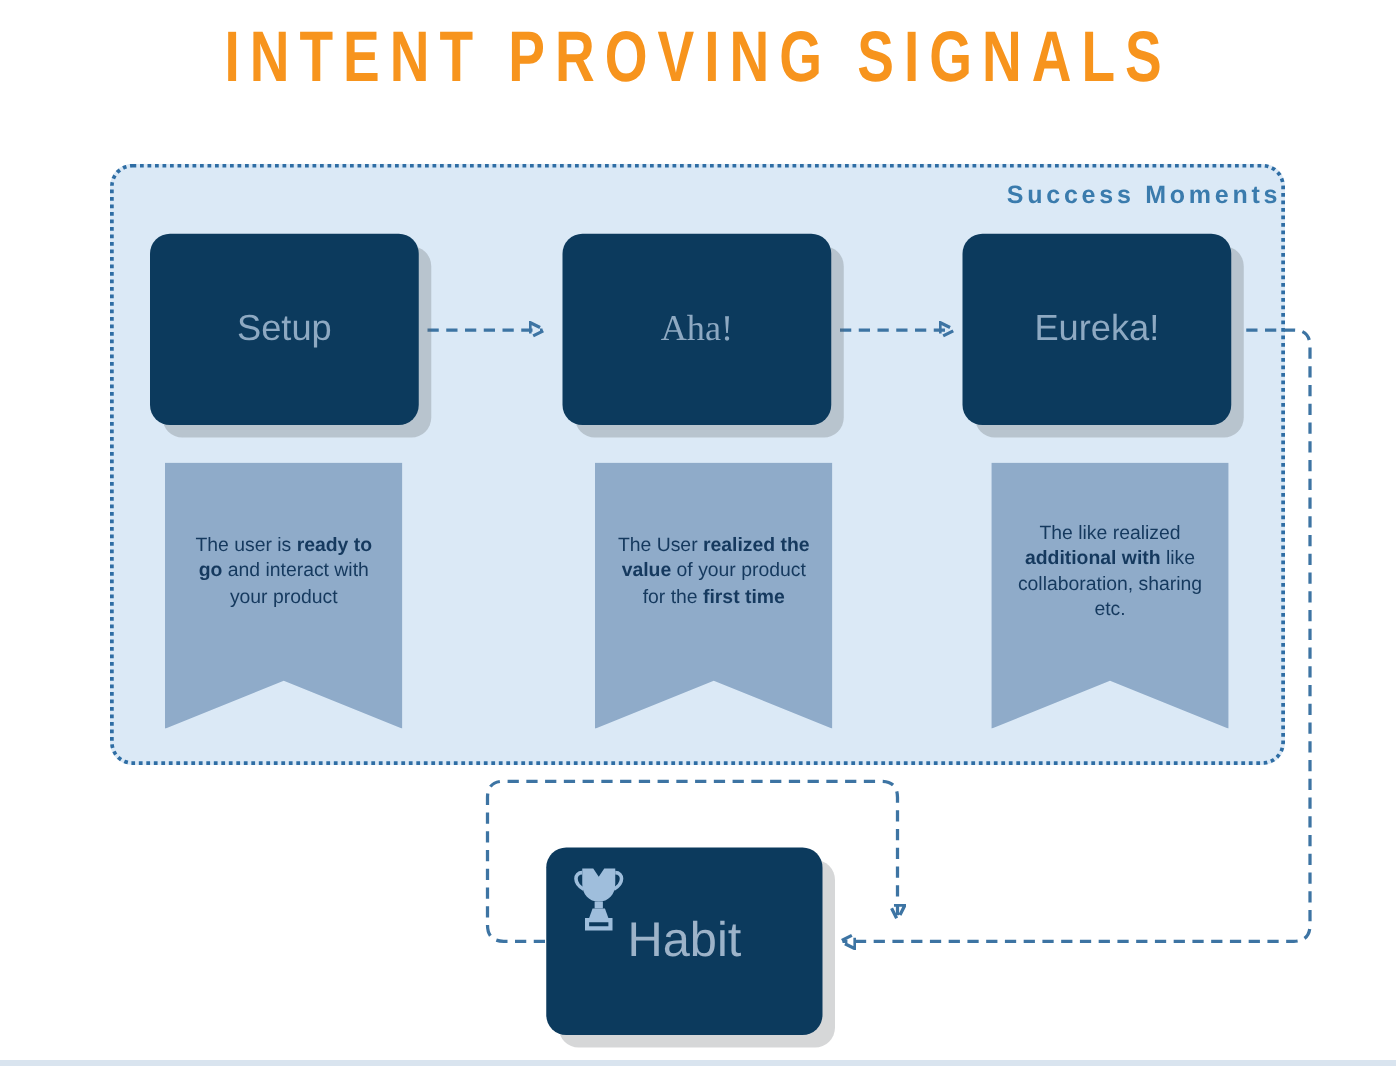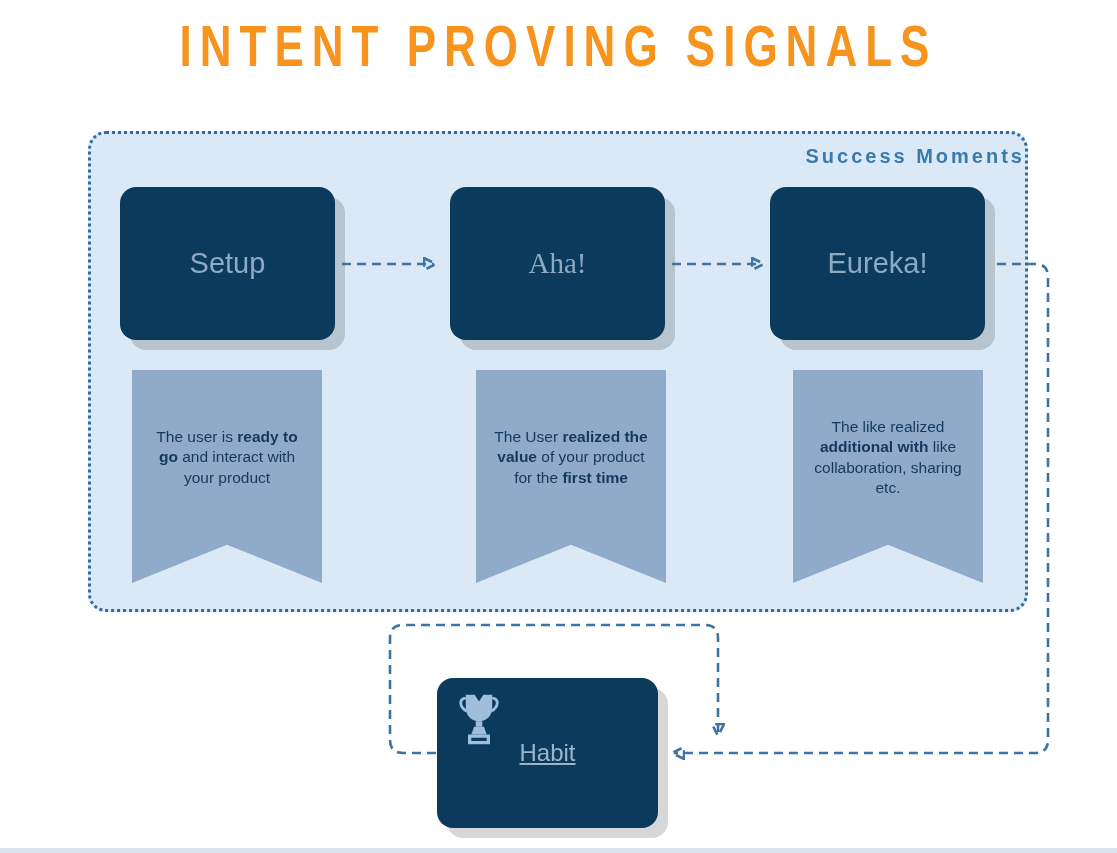--- a/index.html
+++ b/index.html
@@ -66,21 +66,21 @@
   }
   .ribbon-text b{font-weight:bold;}
   .habit-box{
     position:absolute;left:437px;top:678px;width:221px;height:150px;
     border-radius:16px;background:var(--navy);
     box-shadow:10px 10px 0 rgba(120,122,125,0.30);
   }
   .habit-label{
     position:absolute;left:0;top:0;width:100%;height:100%;
     display:flex;align-items:center;justify-content:center;
-    color:#9db3c9;font-size:24px;text-decoration:underline;
+    color:#9db3c9;font-size:39px;
   }
   .trophy{position:absolute;left:20px;top:14px;width:44px;height:54px;}
   .connector-layer{position:absolute;left:0;top:0;width:1117px;height:853px;pointer-events:none;}
   .connector-layer path{fill:none;stroke:var(--connector);stroke-width:2.6;stroke-dasharray:9 6;}
   .bottom-strip{position:absolute;left:0;top:848px;width:100%;height:5px;background:var(--strip);}
 </style>
 </head>
 <body>
 
 <div class="title-wrap">

